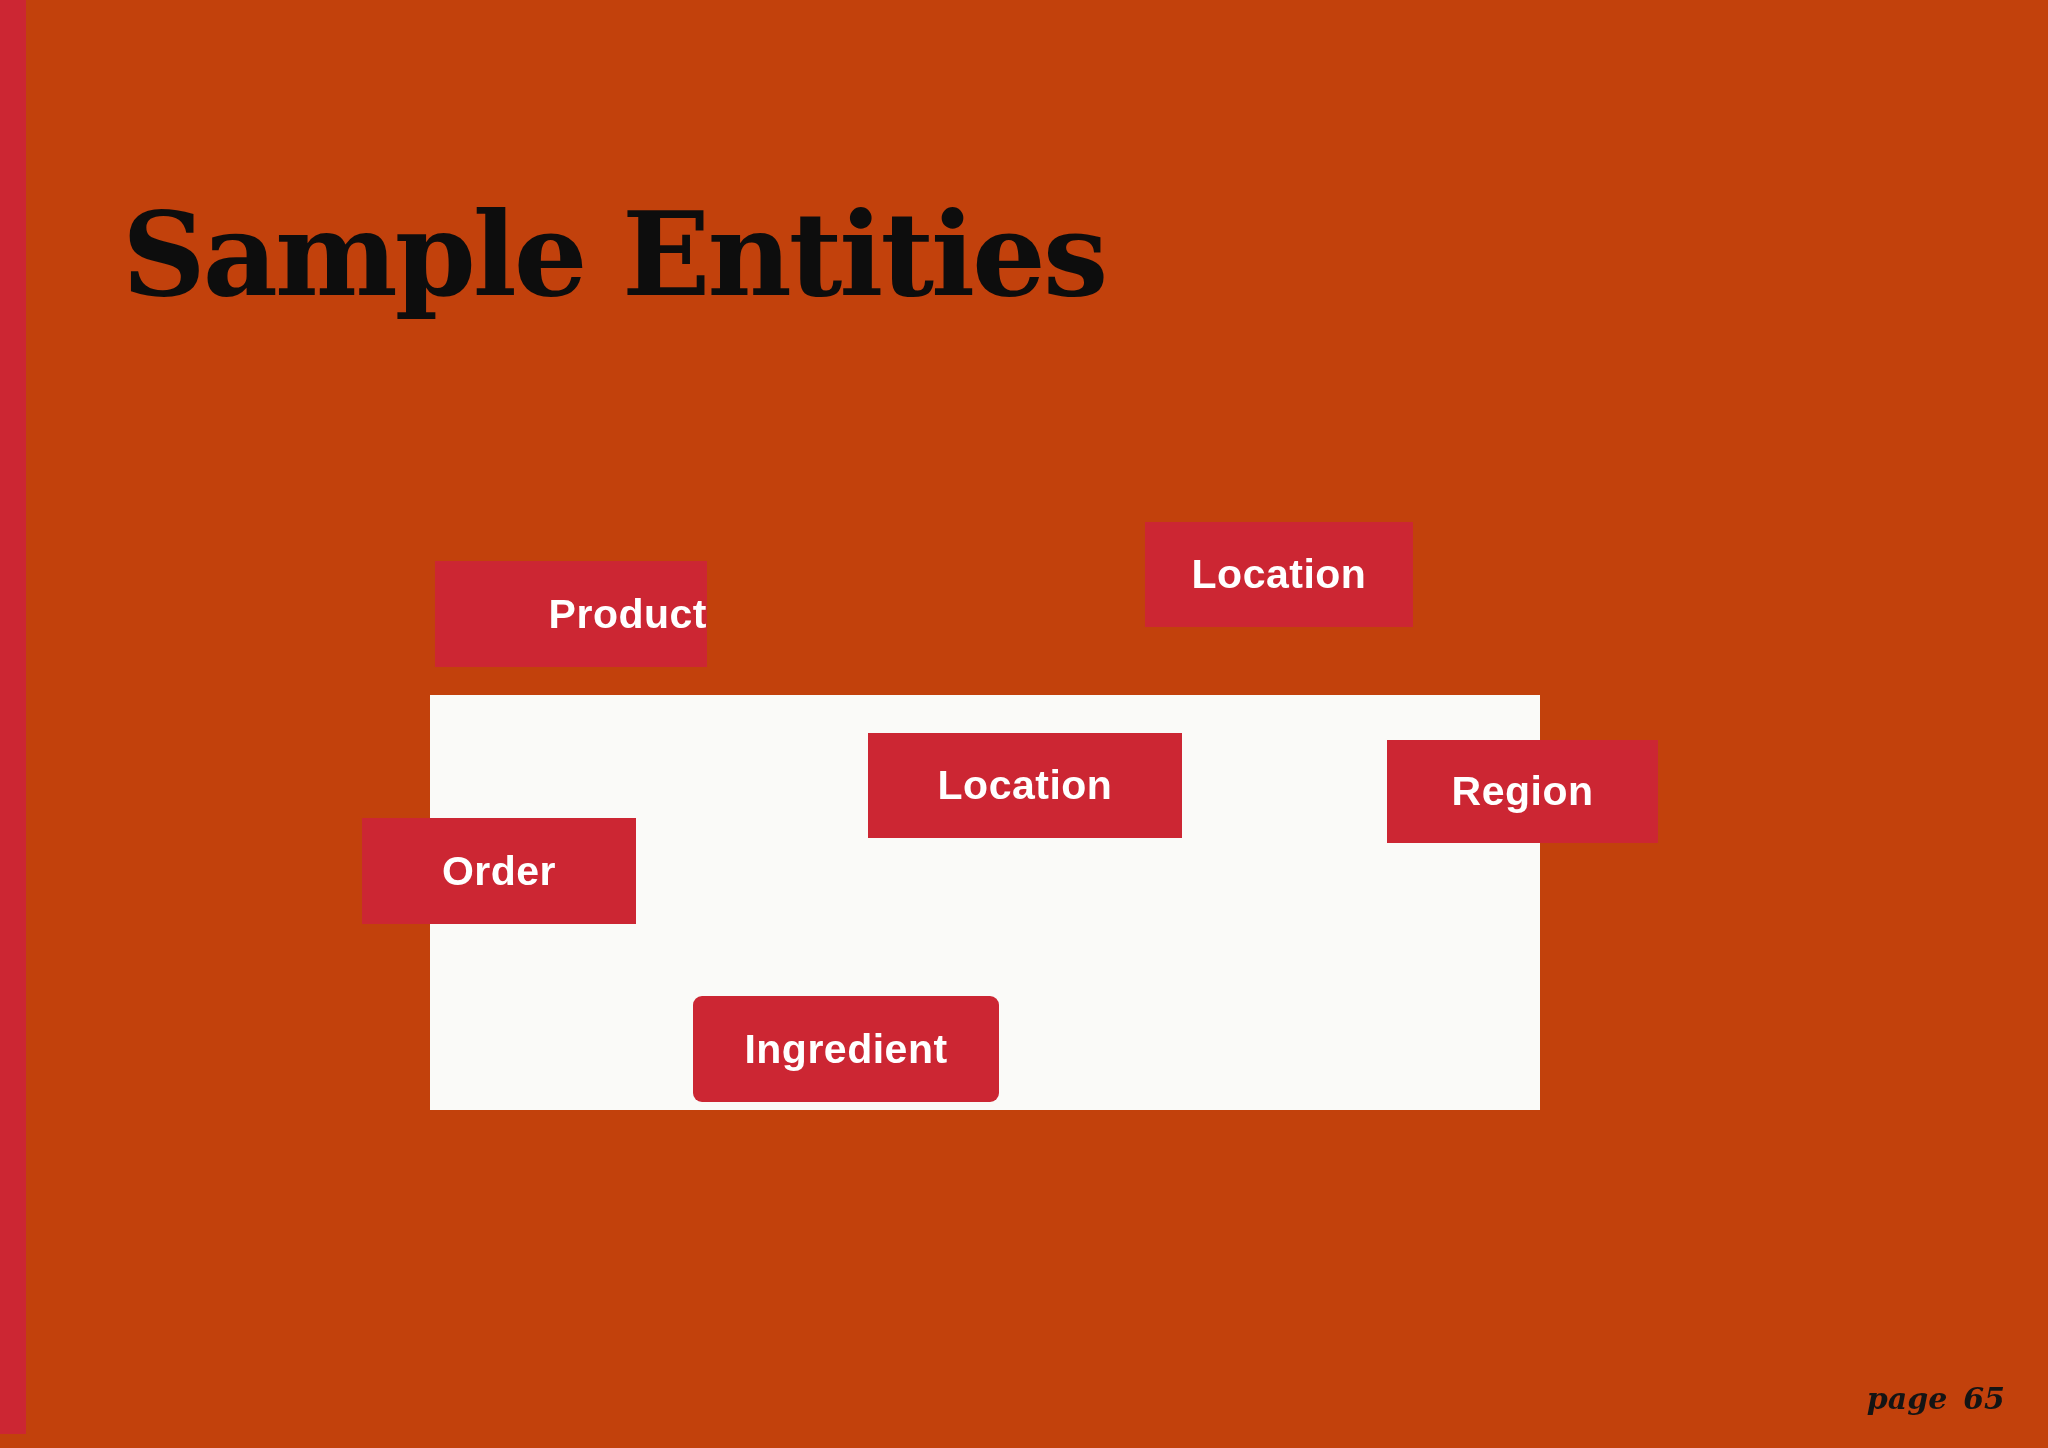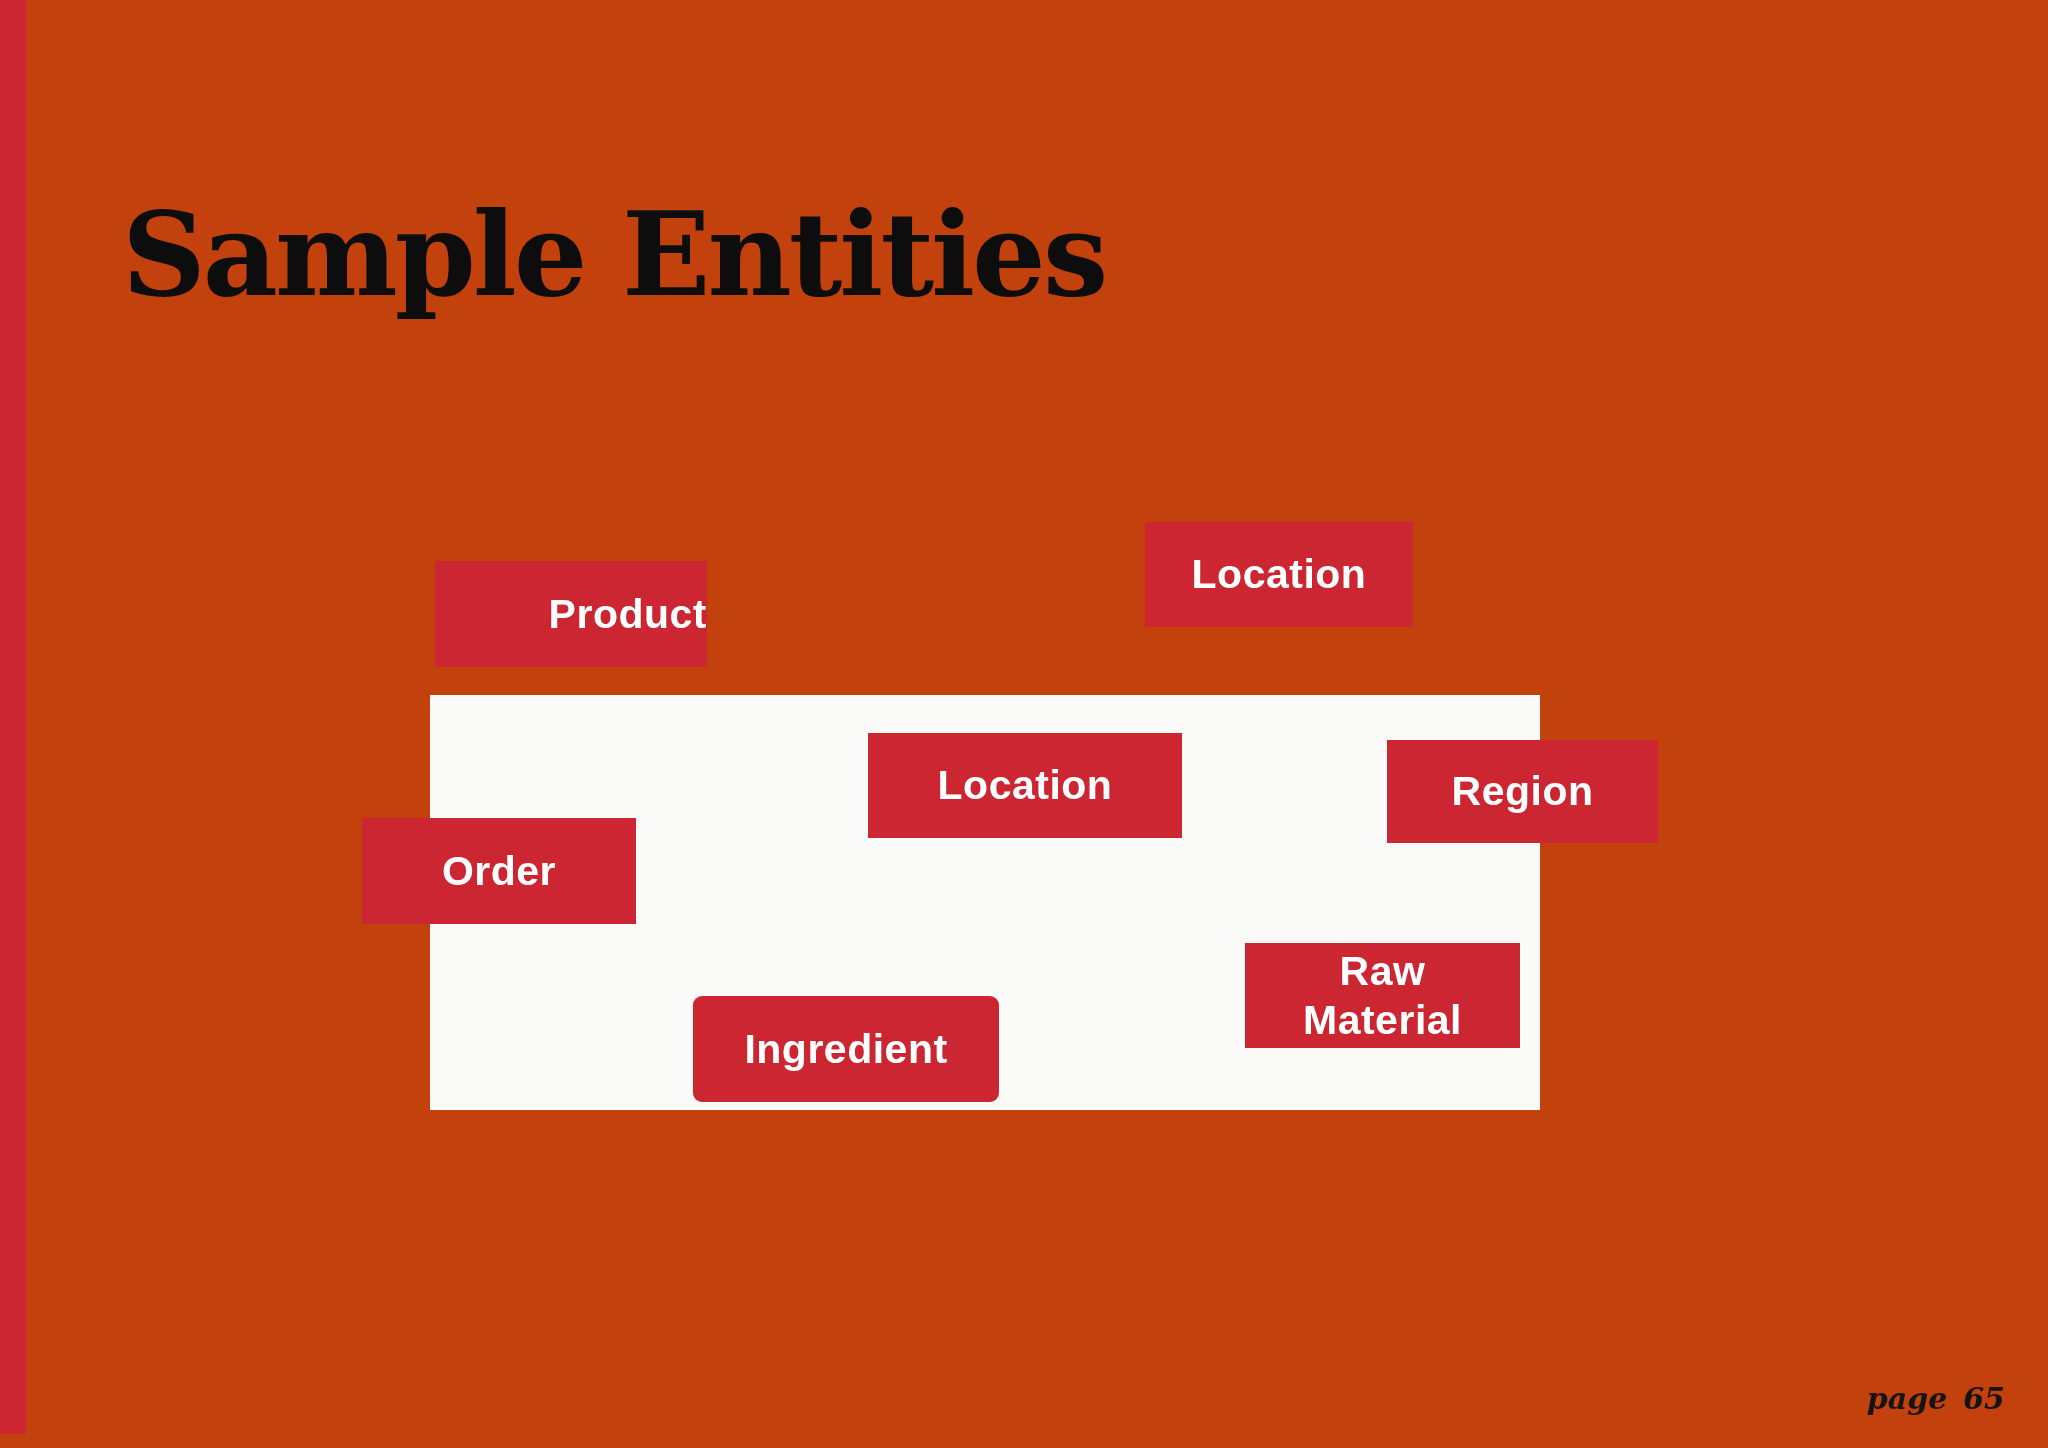--- a/index.html
+++ b/index.html
@@ -136,24 +136,20 @@
   </div>
 
   <div class="entity-box box-region">
     <span class="entity-label">Region</span>
   </div>
 
   <div class="entity-box box-order">
     <span class="entity-label">Order</span>
   </div>
 
-  <div class="entity-box box-rawmat">
-    <span class="entity-label">Raw
-Material</span>
-  </div>
 
   <div class="entity-box box-ingredient">
     <span class="entity-label">Ingredient</span>
   </div>
 
 
   <div class="page-indicator">
     <span class="page-word">page</span><span class="page-num">65</span>
   </div>
 

